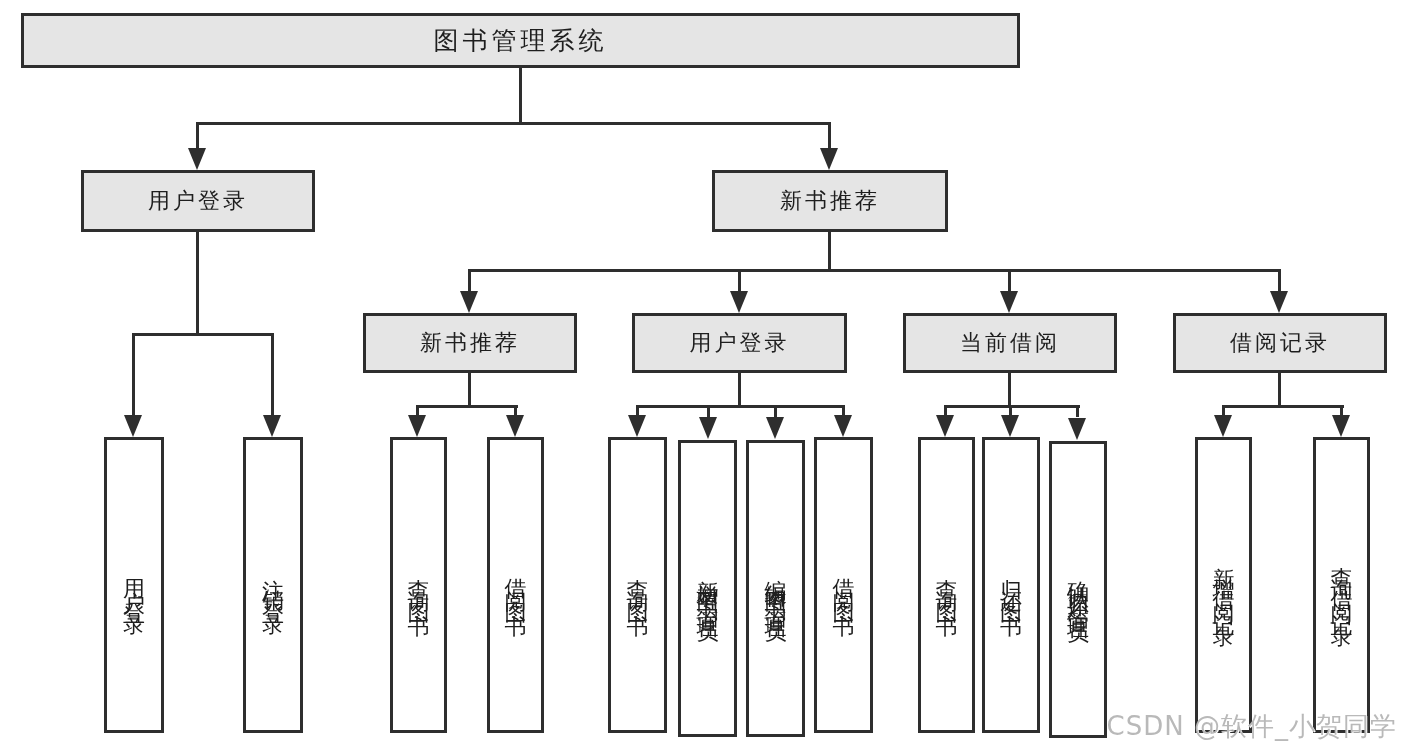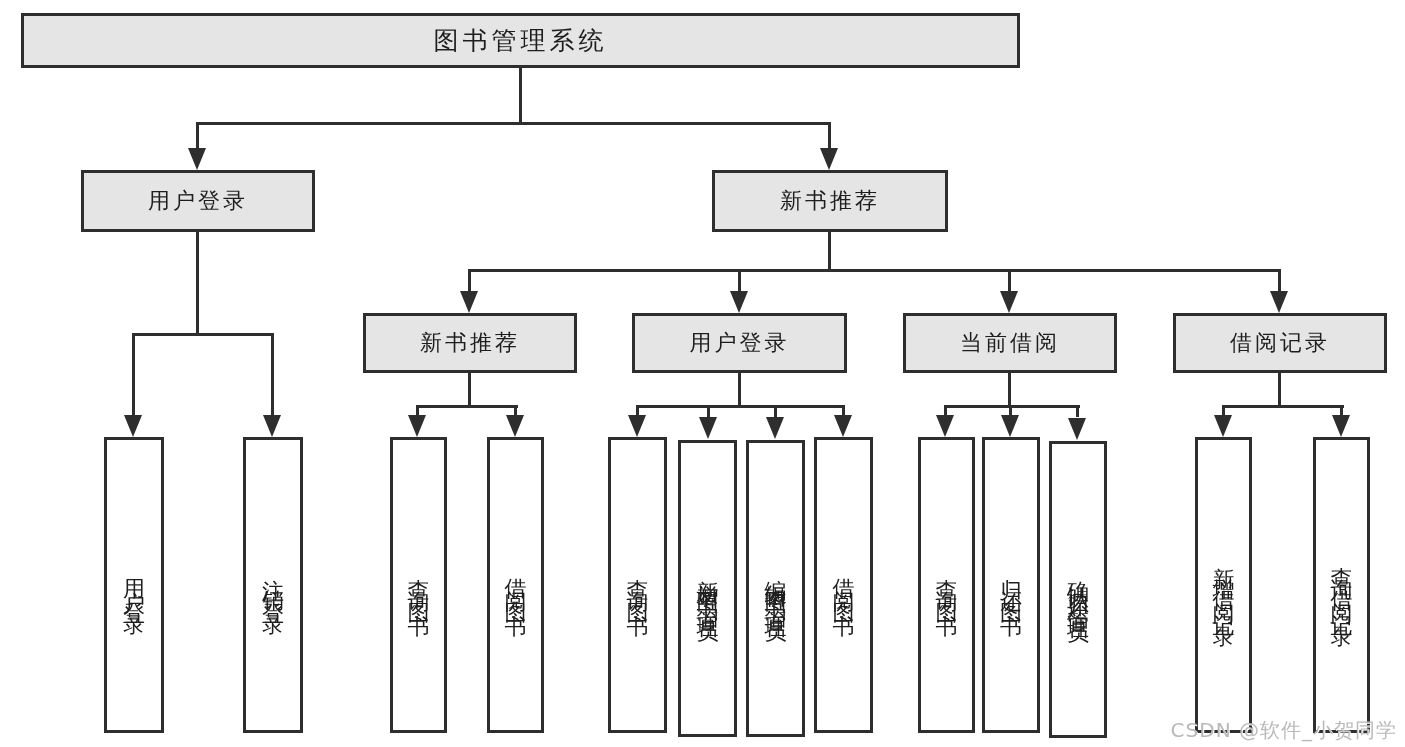--- a/index.html
+++ b/index.html
@@ -25,21 +25,21 @@
   }
   .leaf .vtext.tight { letter-spacing:6px; }
   .hline, .vline { position:absolute; background:#2e2e2e; }
   .arrow {
     position:absolute; width:0; height:0;
     border-left:9px solid transparent; border-right:9px solid transparent;
     border-top:22px solid #2e2e2e;
   }
   .watermark {
     position:absolute; right:8px; bottom:3px;
-    font-size:20px; color:#b9b9b9; letter-spacing:1px;
+    font-size:26px; color:#b9b9b9; letter-spacing:1px;
     text-shadow:1px 1px 0 #ffffff;
   }
 </style>
 </head>
 <body>
 
 <div class="canvas">
 
   <div class="node root" style="left:21px; top:13px; width:999px; height:55px;">
     <span>图书管理系统</span>

